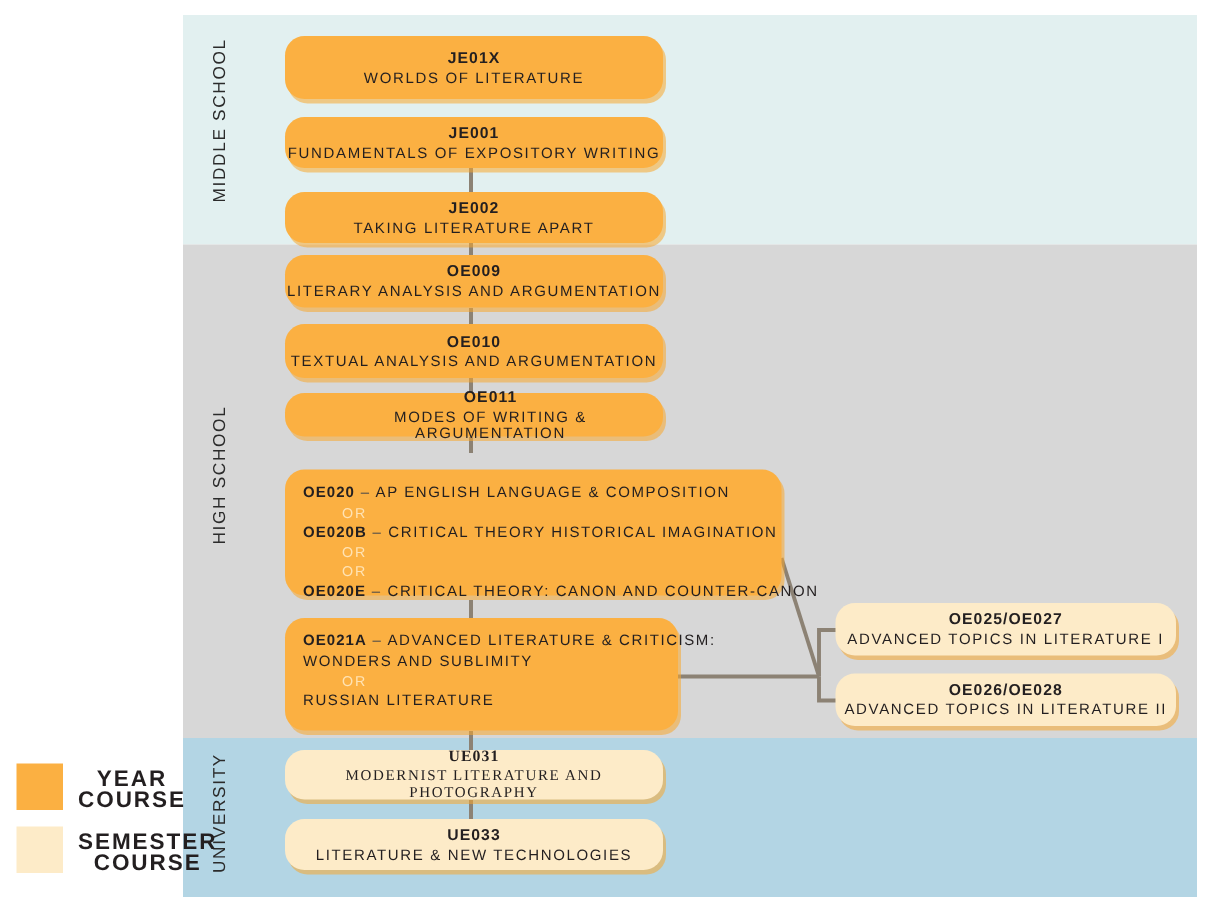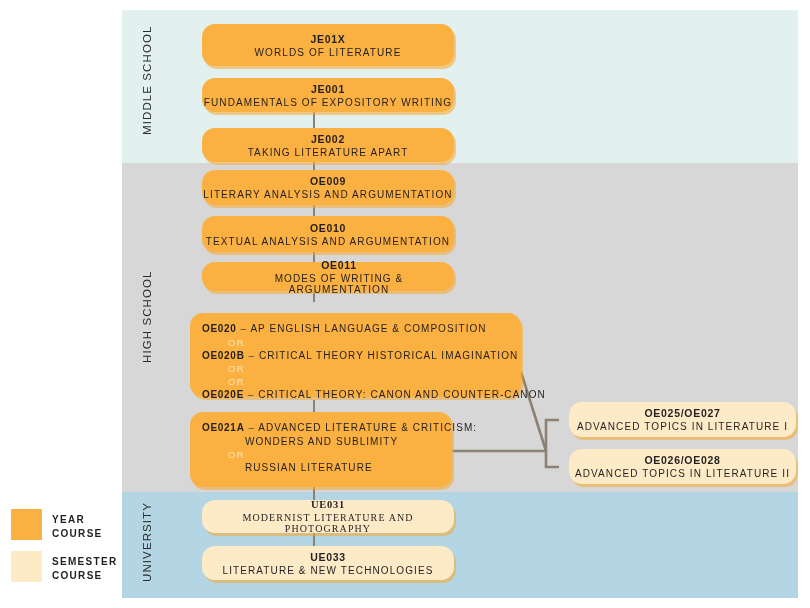--- a/index.html
+++ b/index.html
@@ -54,21 +54,21 @@
     color:#231f20;
     text-transform:uppercase;
   }
   .box .title{
     font-size:10px;
     letter-spacing:1.1px;
     color:#231f20;
     text-transform:uppercase;
     margin-top:2px;
   }
-  .box.centered{align-items:center;text-align:center;margin-left:12px;}
+  .box.centered{align-items:center;text-align:center;}
 
   
   .box.opts{padding:9px 12px;justify-content:flex-start;}
   .optline{
     font-size:10px;
     letter-spacing:1.05px;
     color:#231f20;
     text-transform:uppercase;
     line-height:13.5px;
     white-space:nowrap;
@@ -83,33 +83,33 @@
     line-height:13px;
     font-weight:400;
   }
   .wrapline{
     font-size:10px;
     letter-spacing:1.05px;
     color:#231f20;
     text-transform:uppercase;
     line-height:13.5px;
     white-space:nowrap;
-    margin-left:43px;
   }
 
   
   .legend-swatch{position:absolute;width:31px;height:31px;}
   .legend-text{
     position:absolute;
-    font-size:10px;
+    font-size:15px;
     font-weight:bold;
     letter-spacing:1.3px;
     color:#231f20;
     text-transform:uppercase;
     line-height:14px;
+    text-align:center;
   }
 </style>
 </head>
 <body>
 
 <div id="stage">
 
   <div class="band band-middle"></div>
   <div class="band band-high"></div>
   <div class="band band-univ"></div>

